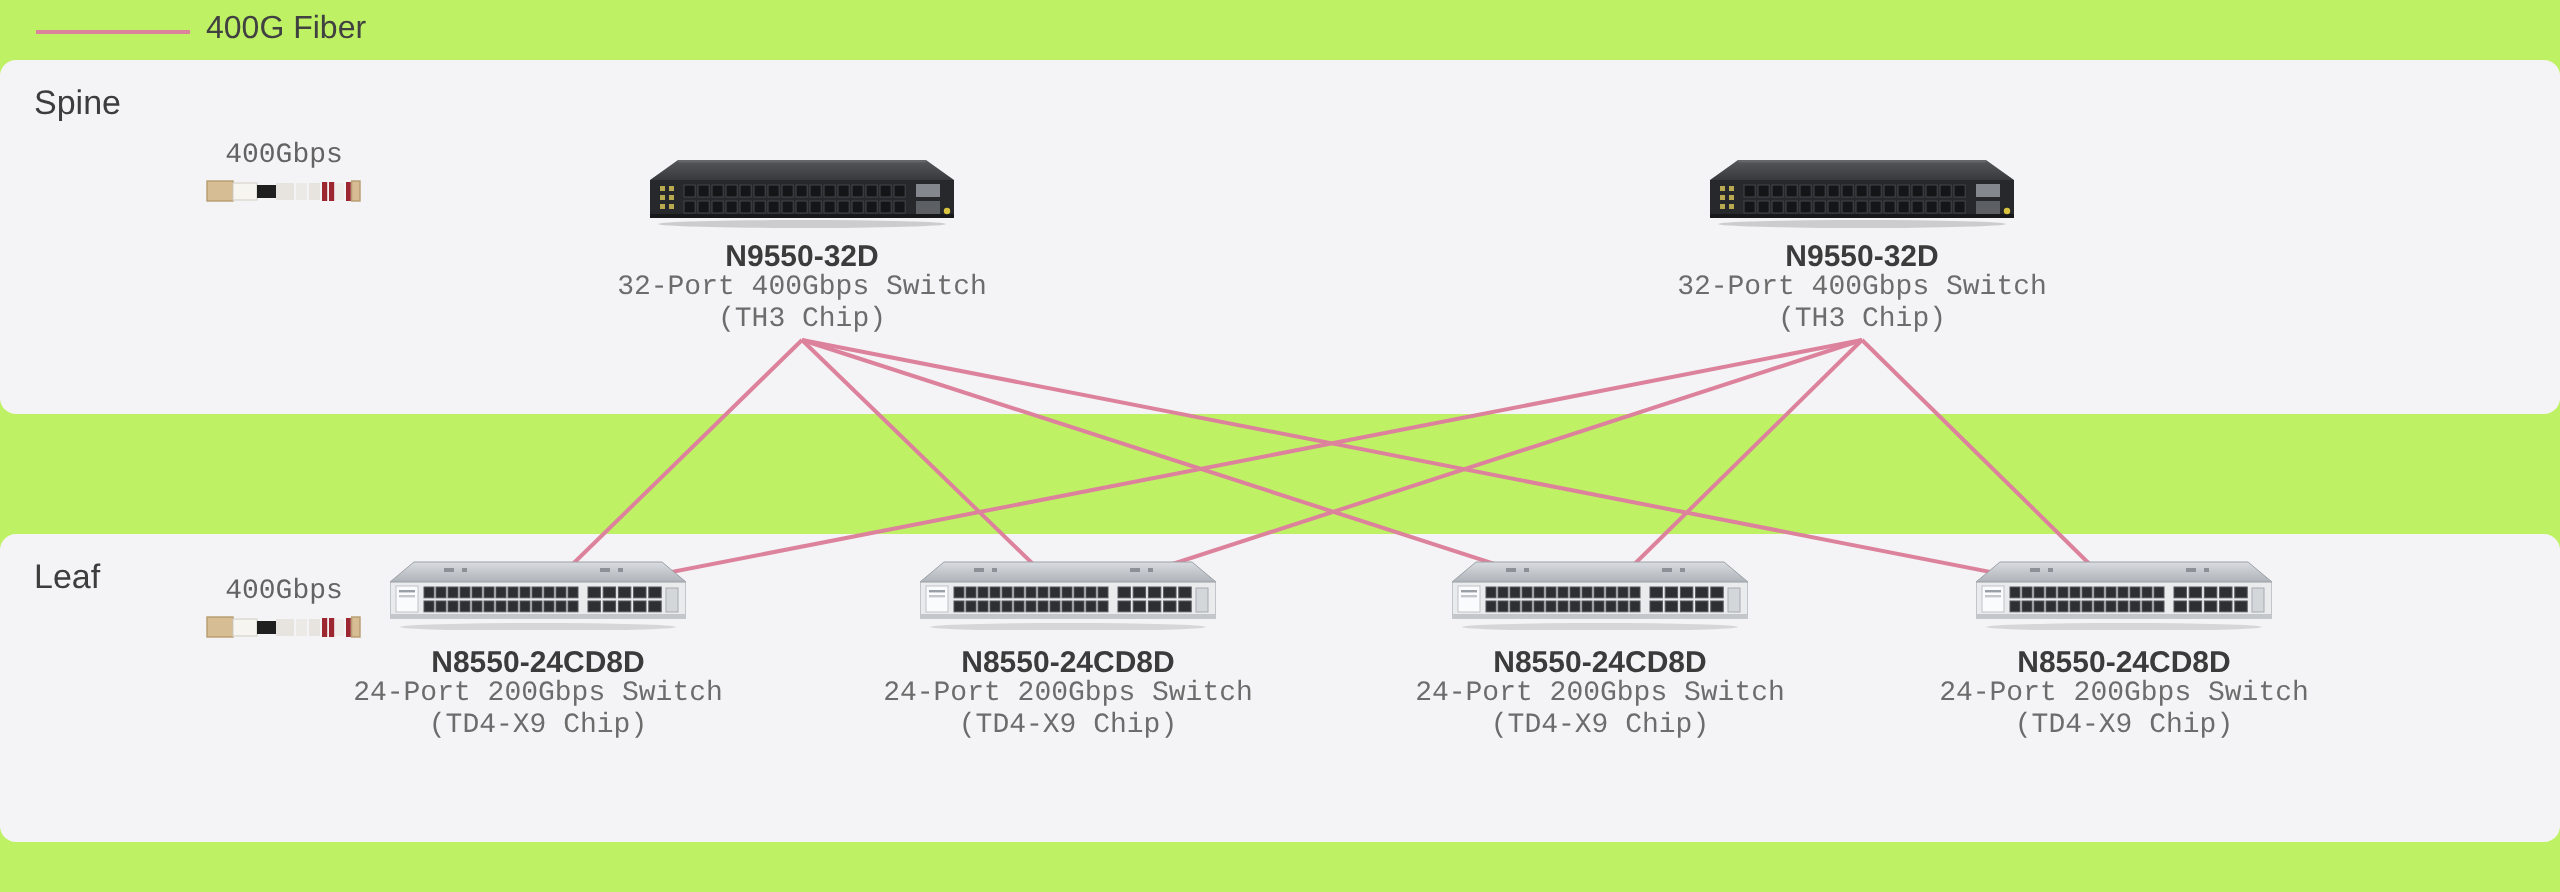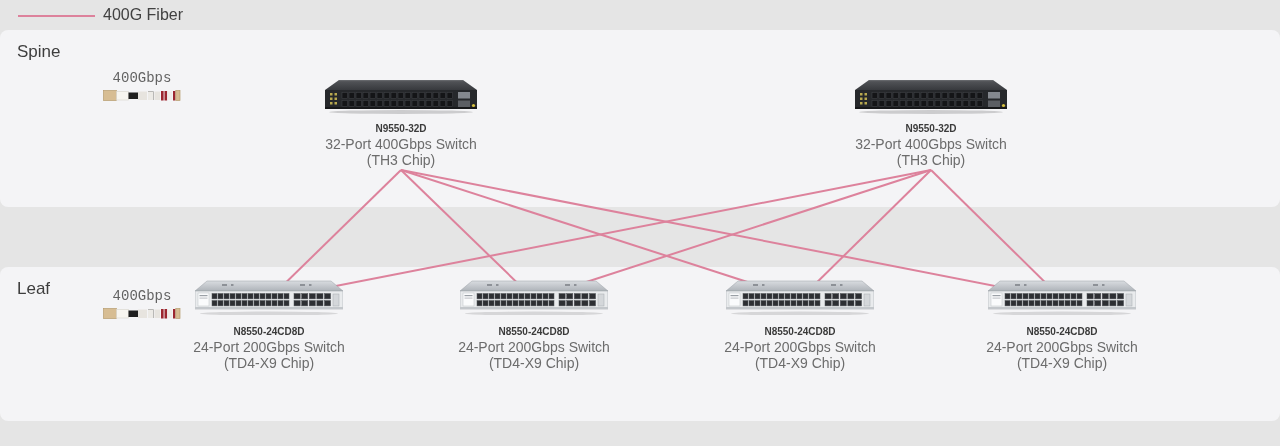--- a/index.html
+++ b/index.html
@@ -6,21 +6,21 @@
   html, body { background: #ffffff; }
   body {
     font-family: "Liberation Sans", sans-serif;
     color: #3f3f3f;
   }
   .stage {
     position: relative;
     width: 1280px;
     height: 446px;
     overflow: hidden;
-    background: #e5e5e5;
+    background: #bef264;
     padding-left: 38px;
   }
 
   
   .legend { position: absolute; left: 0; top: 0; height: 30px; width: 400px; z-index: 3; }
   .legend-line {
     position: absolute; left: 18px; top: 15px;
     width: 77px; height: 2px;
     background: var(--fiber, #dd829c);
   }
@@ -56,26 +56,26 @@
     width: 1280px; height: 446px;
     z-index: 1; pointer-events: none;
   }
 
   
   .device { position: absolute; z-index: 2; text-align: center; }
   .spine-device { top: 78px; width: 220px; }
   .leaf-device  { top: 280px; width: 200px; }
   .switch-art svg { display: block; margin: 0 auto; }
   .dev-model {
-    font-size: 10px; font-weight: 700; color: #3b3b3b;
+    font-size: 15px; font-weight: 700; color: #3b3b3b;
     margin-top: 7px; line-height: 16px;
   }
   .leaf-device .dev-model { margin-top: 9px; }
   .dev-desc {
-    font-size: 14px; color: #6c6c6c; line-height: 15.5px;
+    font-size: 14px; color: #6c6c6c; line-height: 15.5px; font-family: Liberation Mono, monospace;
   }
   .dev-desc:first-of-type { margin-top: 2px; }
   .anchor {
     position: absolute; left: 50%; width: 0; height: 0;
   }
   .spine-device .anchor { top: 92px; }
   .leaf-device  .anchor { top: 2px; }
 </style>
 </head>
 <body style="--fiber: #dd829c;">

